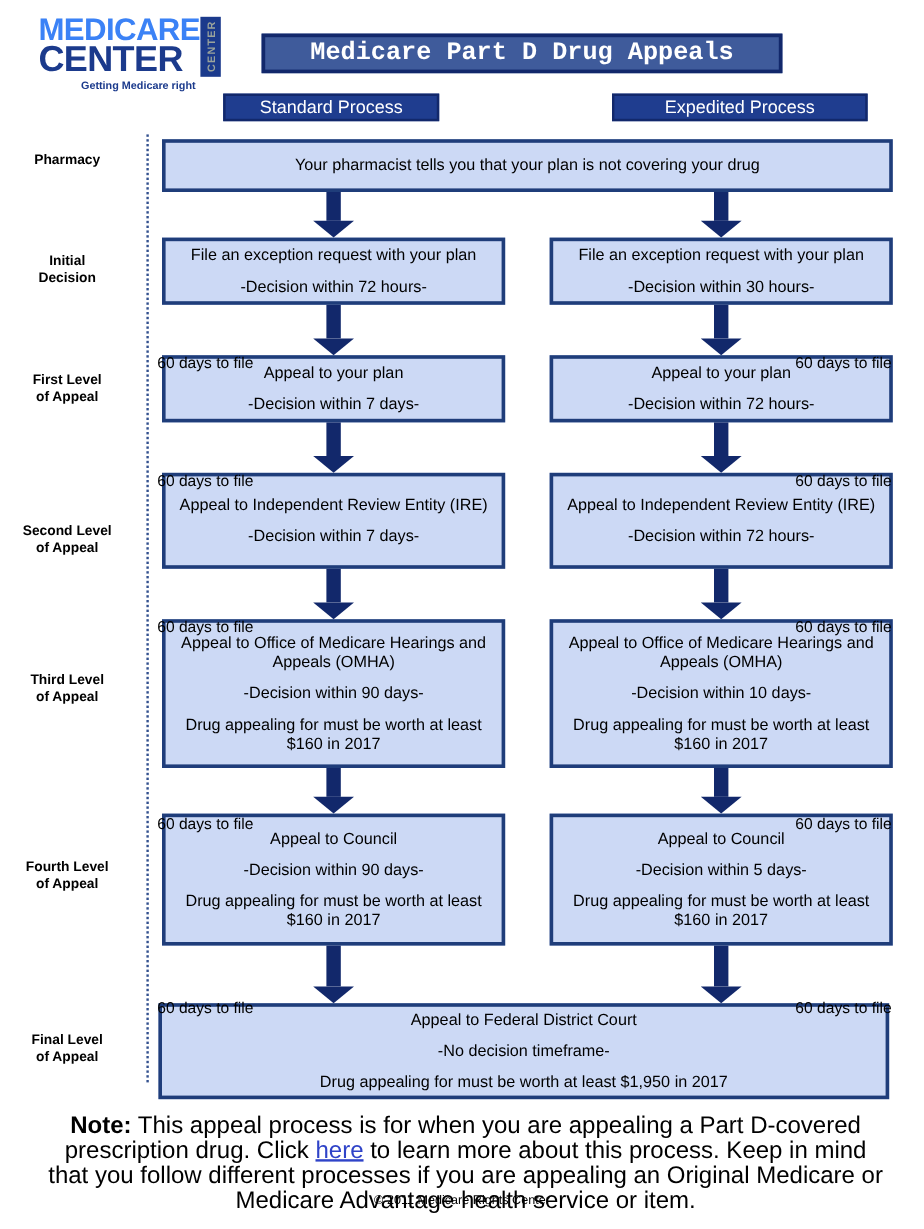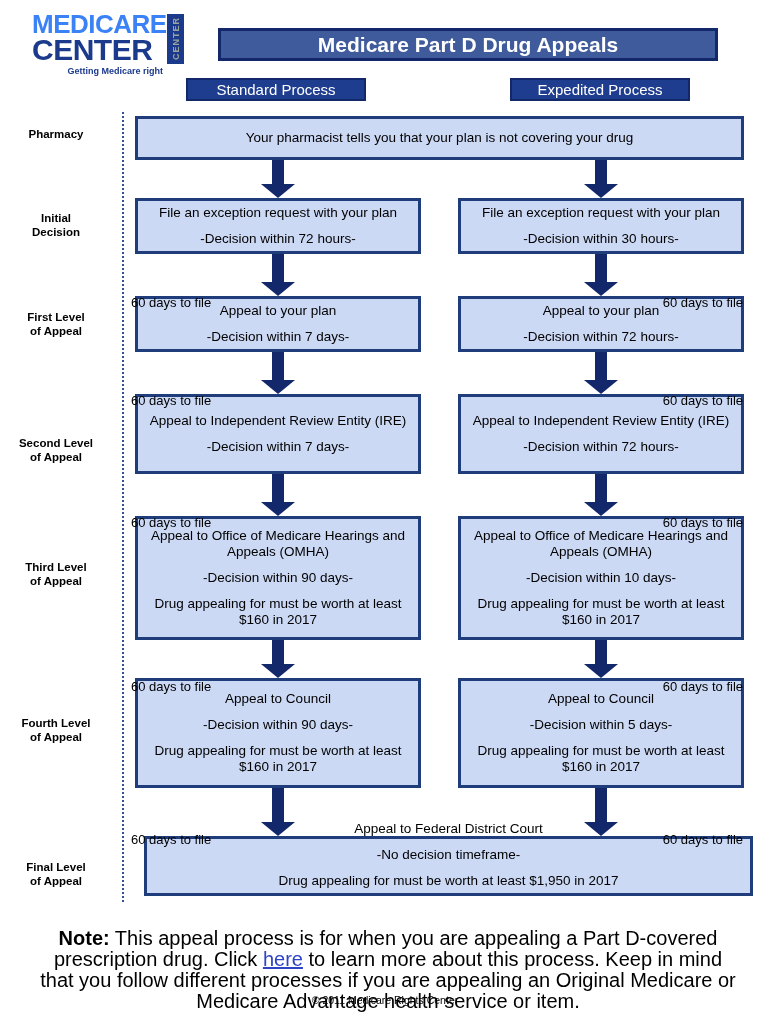--- a/index.html
+++ b/index.html
@@ -32,34 +32,34 @@
     color: #9aa39c; font-size: 9px; font-weight: bold; letter-spacing: 1px;
     writing-mode: vertical-rl; transform: rotate(180deg);
   }
   .logo-tagline {
     position: absolute; right: 24px; top: 54px;
     font-size: 9px; color: #1b3a8c; font-weight: bold;
   }
 
   
   .title-bar {
-    position: absolute; left: 218px; top: 28px; width: 500px; height: 33px;
+    position: absolute; left: 218px; top: 28px; width: 434px; height: 33px;
     background: #3f5b9b; border: 3px solid #12286b;
-    display: flex; align-items: center; justify-content: center;
+    display: flex; align-items: center; justify-content: center; font-family: Liberation Mono, monospace;
   }
   .title-bar span { color: #ffffff; font-size: 21px; font-weight: bold; }
 
   .proc-tab {
     position: absolute; top: 78px; height: 23px;
     background: #1f3d8f; border: 2px solid #12286b;
     display: flex; align-items: center; justify-content: center;
   }
   .proc-tab span { color: #ffffff; font-size: 15px; }
   #tab-standard { left: 186px; width: 180px; }
-  #tab-expedited { left: 510px; width: 180px; }
+  #tab-expedited { left: 510px; width: 213px; }
 
   
   .divider {
     position: absolute; left: 122px; top: 112px;
     width: 0; height: 790px;
     border-left: 2px dotted #34518f;
   }
 
   
   .row-label {
@@ -187,21 +187,21 @@
         <span class="ln">Appeal to Council</span>
         <span class="ln">-Decision within 90 days-</span>
         <span class="ln">Drug appealing for must be worth at least $160 in 2017</span>
       </div>
       <div class="pbox" style="left: 458px; top: 678px; width: 286px; height: 110px;">
         <span class="ln">Appeal to Council</span>
         <span class="ln">-Decision within 5 days-</span>
         <span class="ln">Drug appealing for must be worth at least $160 in 2017</span>
       </div>
       <div class="row-label" style="top: 860px;">Final Level<br>of Appeal</div>
-      <div class="pbox" style="left: 144px; top: 836px; width: 609px; height: 60px; justify-content: flex-end;">
+      <div class="pbox" style="left: 132px; top: 836px; width: 609px; height: 80px;">
         <span class="ln">Appeal to Federal District Court</span>
         <span class="ln">-No decision timeframe-</span>
         <span class="ln">Drug appealing for must be worth at least $1,950 in 2017</span>
       </div>
       <div class="arrow" style="left: 261px; top: 160px; height: 38px;">
         <div class="shaft" style="height: 24px;"></div>
         <div class="head" style="top: 24px;"></div>
       </div>
       <div class="arrow" style="left: 584px; top: 160px; height: 38px;">
         <div class="shaft" style="height: 24px;"></div>

